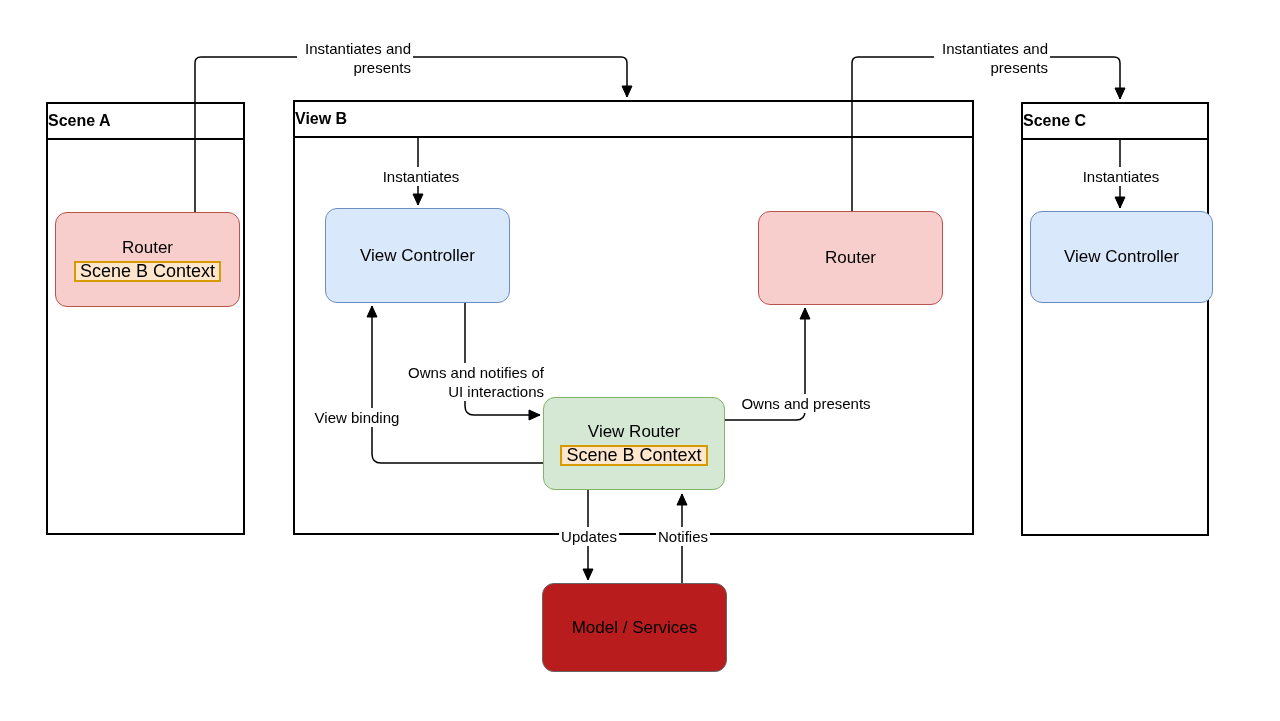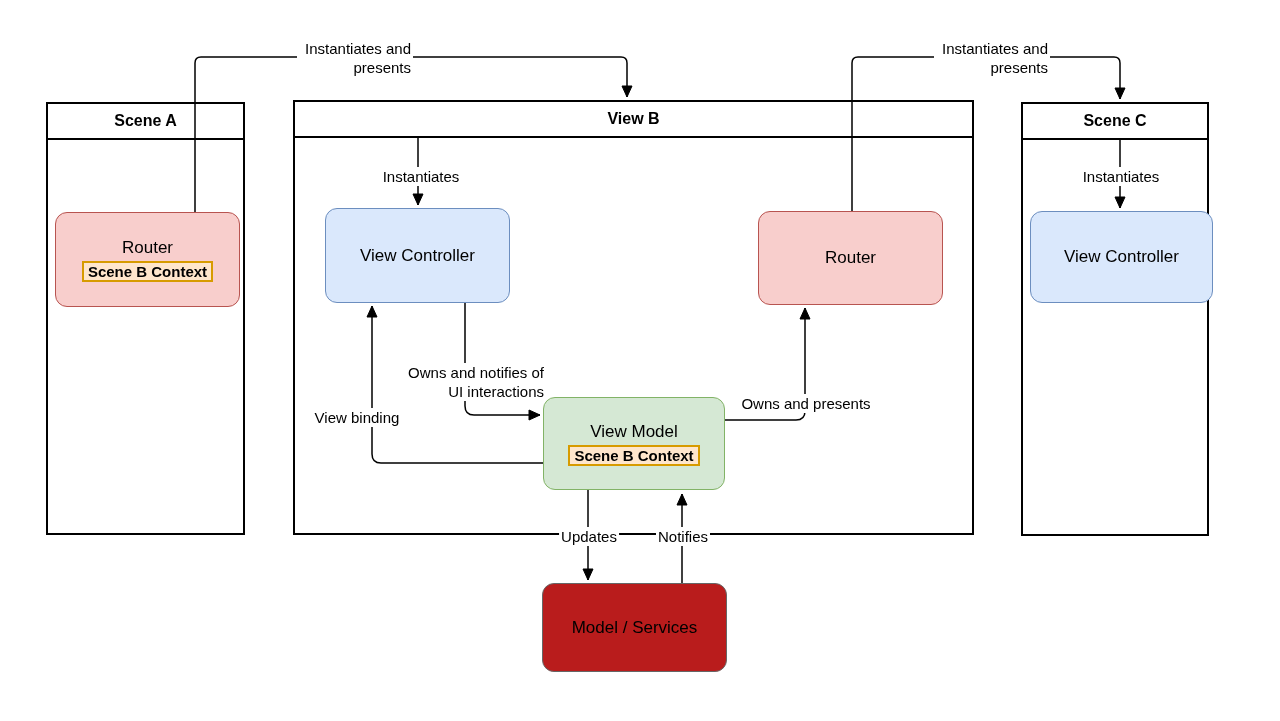--- a/index.html
+++ b/index.html
@@ -14,43 +14,42 @@
   .scene {
     position: absolute;
     background: #ffffff;
     border: 2px solid #000000;
     box-sizing: border-box;
     z-index: 1;
   }
   .scene-header {
     height: 34px;
     border-bottom: 2px solid #000000;
-    display: flex; align-items: center; justify-content: center;
+    display: flex; align-items: center; 
     font-weight: bold; font-size: 16px;
   }
   .node {
     position: absolute;
     border-radius: 12px;
     border: 1.6px solid #000;
     box-sizing: border-box;
     display: flex; flex-direction: column;
     align-items: center; justify-content: center;
     gap: 3px;
     font-size: 17px;
     z-index: 2;
     text-align: center;
   }
   .badge {
-    font-size: 15px;
+    font-size: 18px;
     line-height: 15px;
     padding: 1px 4px;
     border: 2px solid #000;
     background: #ffe6cc;
     white-space: nowrap;
-    font-weight: bold;
   }
   svg.edges {
     position: absolute; left: 0; top: 0;
     width: 1280px; height: 721px;
     z-index: 3;
     pointer-events: none;
   }
   svg.edges path.edge {
     fill: none;
     stroke: #000000;
@@ -98,21 +97,21 @@
 
   <div class="node" style="left: 325px; top: 208px; width: 185px; height: 95px; background-color: rgb(218, 232, 252); border-color: rgb(108, 142, 191);">
     <span>View Controller</span>
   </div>
 
   <div class="node" style="left: 758px; top: 211px; width: 185px; height: 94px; background-color: rgb(248, 206, 204); border-color: rgb(184, 84, 80);">
     <span>Router</span>
   </div>
 
   <div class="node" style="left: 543px; top: 397px; width: 182px; height: 93px; background-color: rgb(213, 232, 212); border-color: rgb(130, 179, 102);">
-    <span>View Model</span>
+    <span>View Router</span>
     <span class="badge" style="background-color: rgb(255, 230, 204); border-color: rgb(215, 155, 0);">Scene B Context</span>
   </div>
 
   <div class="node" style="left: 1030px; top: 211px; width: 183px; height: 92px; background-color: rgb(218, 232, 252); border-color: rgb(108, 142, 191);">
     <span>View Controller</span>
   </div>
 
   <div class="node" style="left: 542px; top: 583px; width: 185px; height: 89px; background-color: #b91c1c; border-color: rgb(102, 102, 102);">
     <span>Model / Services</span>
   </div>

